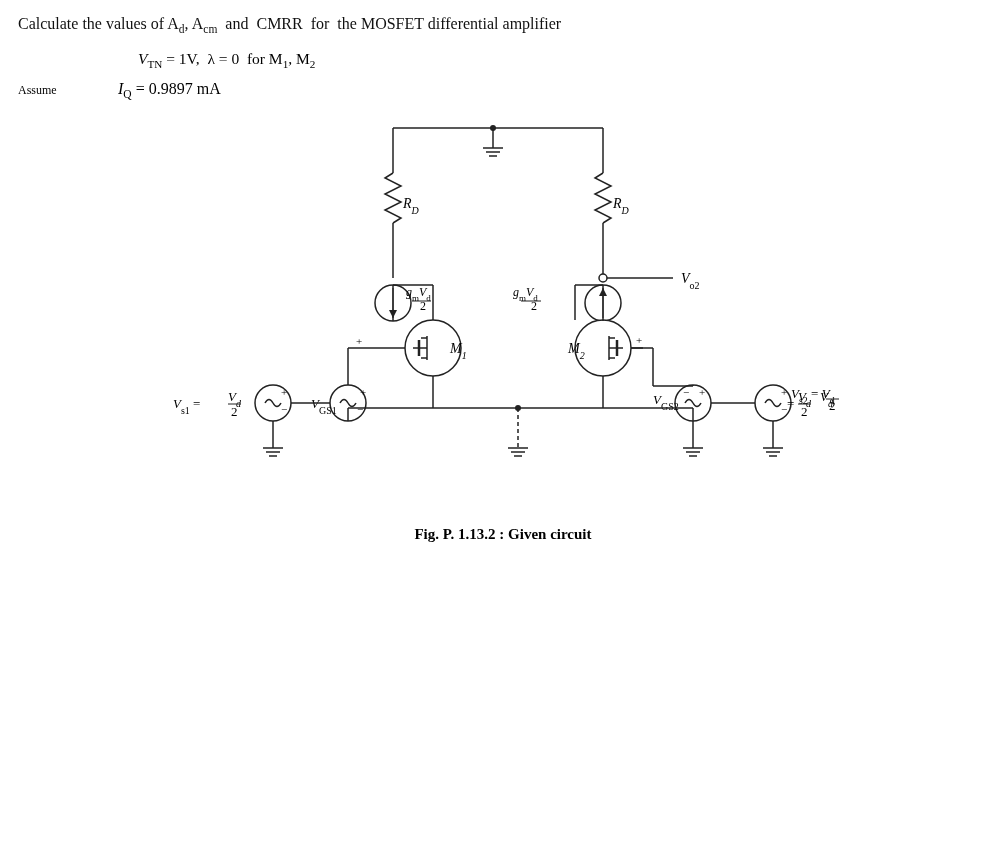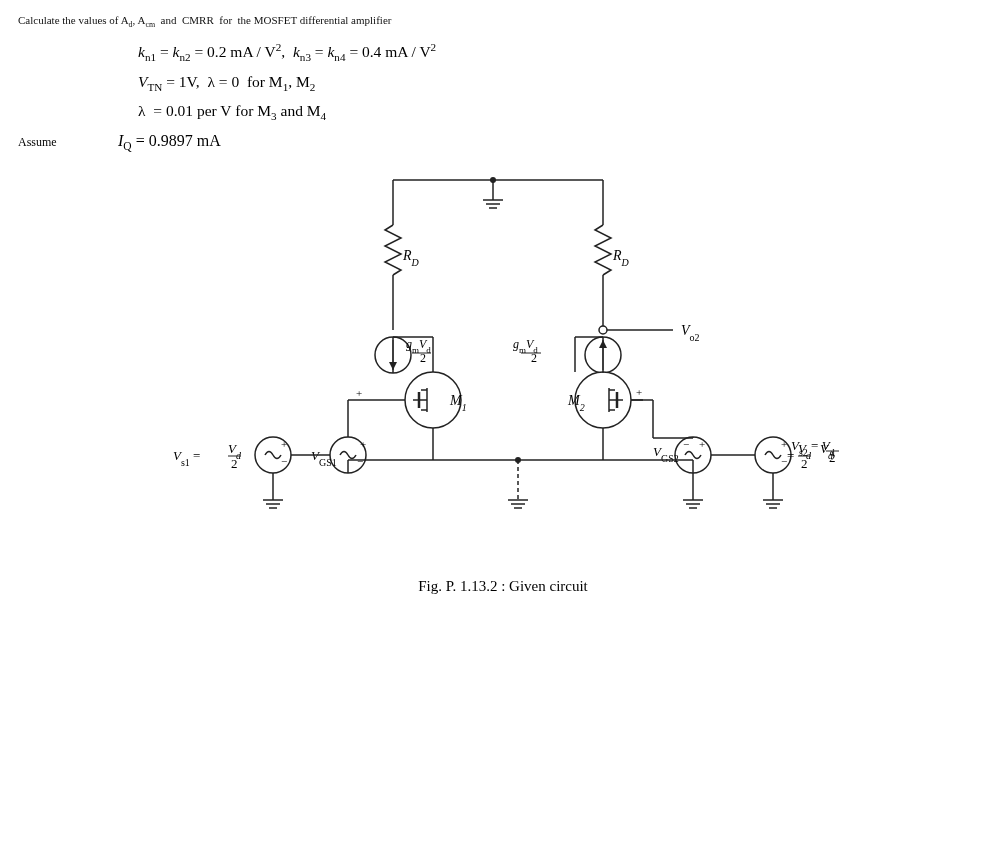--- a/index.html
+++ b/index.html
@@ -10,21 +10,21 @@
       min-height: 865px;
     }
     .page {
       background: #ffffff;
       width: 1006px;
       min-height: 865px;
       padding: 12px 18px 18px 18px;
       position: relative;
     }
     .problem-text {
-      font-size: 11px;
+      font-size: 16px;
       line-height: 1.55;
       color: #111;
     }
     .line { display: block; }
     .math-block {
       margin: 6px 0 6px 120px;
       font-size: 15.5px;
       line-height: 1.8;
     }
     .math-inline {
@@ -48,43 +48,37 @@
       width: 100%;
       height: 400px;
     }
     .circuit-svg {
       display: block;
       margin: 0 auto;
     }
     .fig-caption {
       text-align: center;
       font-size: 15px;
-      font-weight: normal;
+      font-weight: bold;
       margin-top: 8px;
     }
   </style>
 </head>
 <body>
 
 <div class="page">
   <div class="problem-text">
     <span class="line">
       Calculate the values of A<sub>d</sub>, A<sub>cm</sub>&nbsp;&nbsp;<span>and</span>&nbsp;&nbsp;CMRR&nbsp;&nbsp;for&nbsp;&nbsp;the MOSFET differential amplifier
     </span>
   </div>
 
   <div class="math-block">
     <div>
-      <span class="math-inline">k</span><sub>n1</sub>&nbsp;=&nbsp;<span class="math-inline">k</span><sub>n2</sub>&nbsp;= 0.2 mA / V<sup>2</sup>,&nbsp;&nbsp;<span class="math-inline">k</span><sub>n3</sub>&nbsp;=&nbsp;<span class="math-inline">k</span><sub>n4</sub>&nbsp;= 0.4 mA / V<sup>2</sup>
-    </div>
-    <div>
       <span class="math-inline">V</span><sub>TN</sub>&nbsp;= 1V,&nbsp;&nbsp;λ = 0&nbsp;&nbsp;for M<sub>1</sub>,&nbsp;M<sub>2</sub>
-    </div>
-    <div>
-      λ&nbsp;&nbsp;= 0.01 per V&nbsp;for M<sub>3</sub>&nbsp;and M<sub>4</sub>
     </div>
   </div>
 
   <div class="assume-line">
     <span class="assume-label">Assume</span>
     <span>
       <span class="math-inline">I</span><sub>Q</sub>&nbsp;= 0.9897 mA
     </span>
   </div>
 

